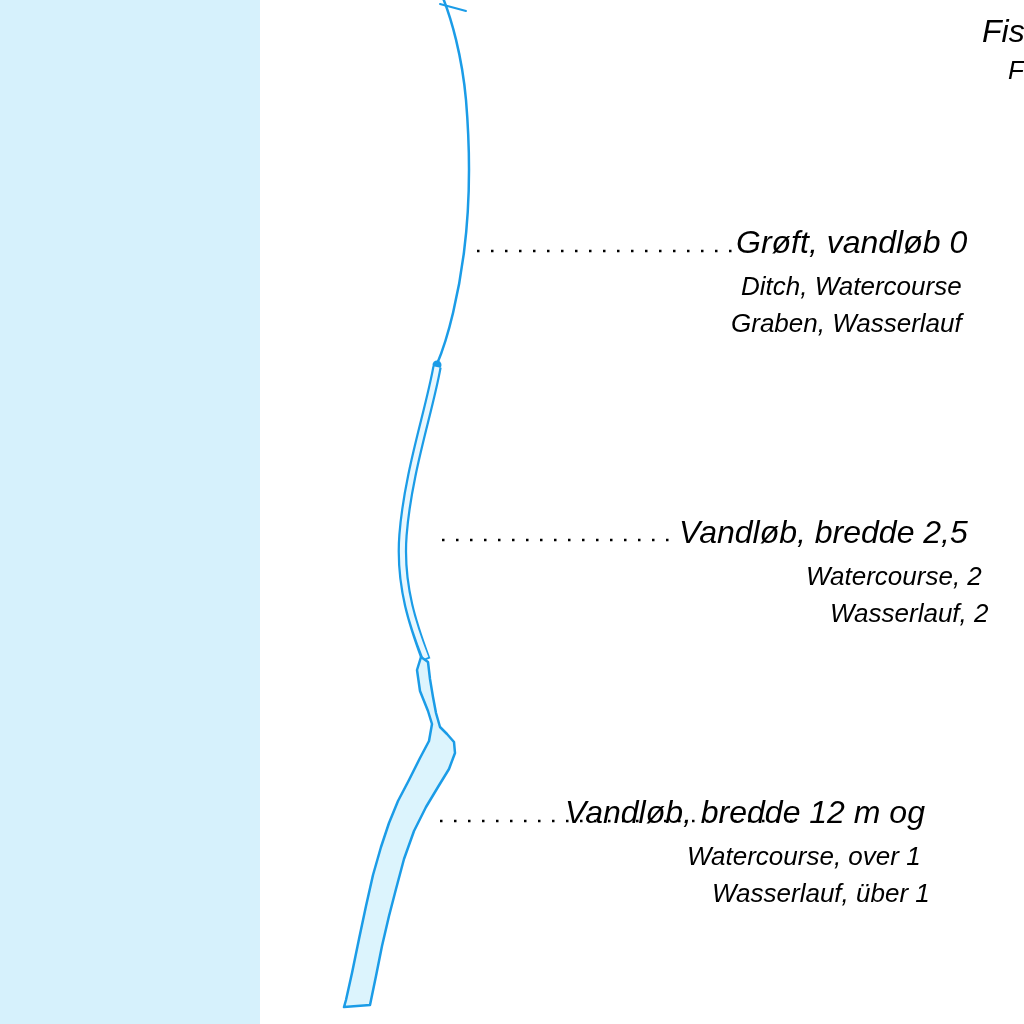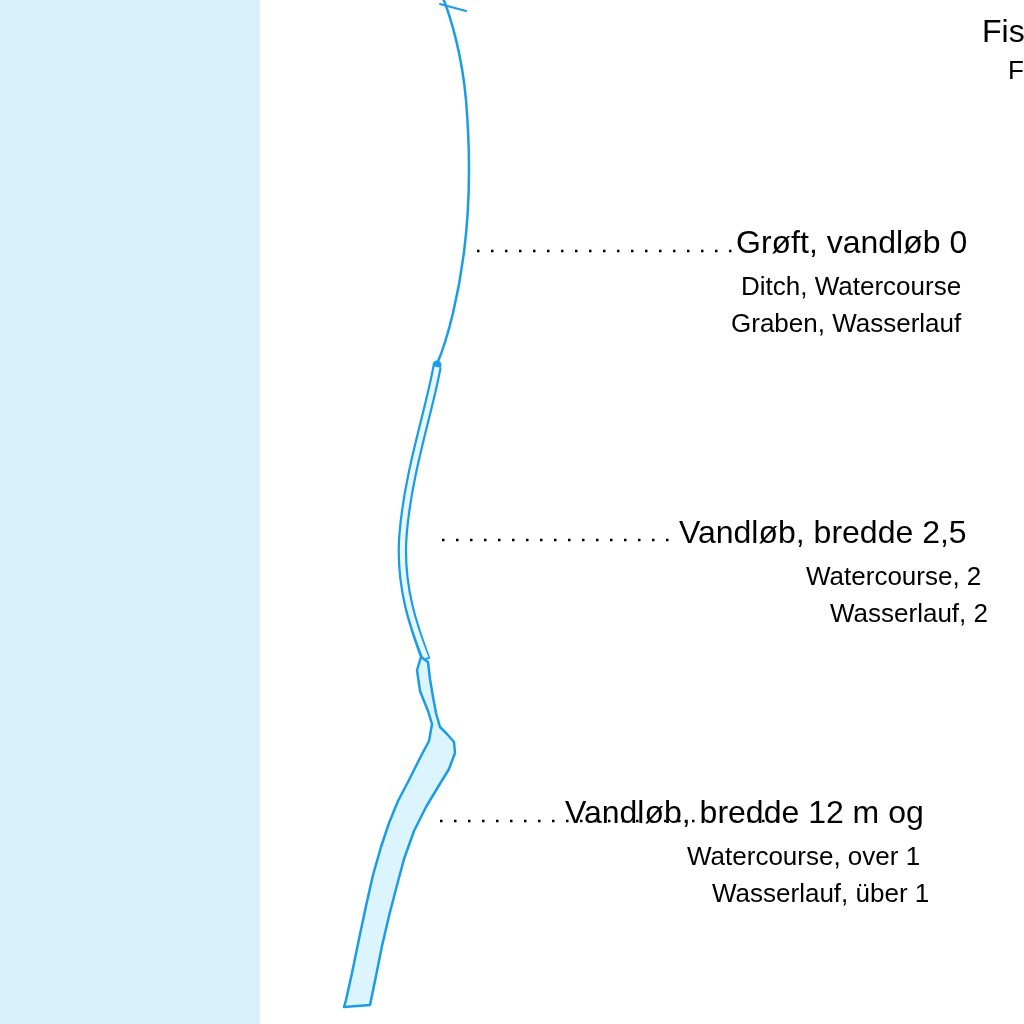--- a/index.html
+++ b/index.html
@@ -3,20 +3,21 @@
 <meta charset="utf-8">
 <style>
   html, body { margin: 0; padding: 0; background: #ffffff; }
   #page {
     position: relative;
     width: 1024px;
     height: 1024px;
     overflow: hidden;
     background: #ffffff;
     font-family: "Liberation Sans", "DejaVu Sans", sans-serif;
+    font-style: italic;
   }
   svg { position: absolute; top: 0; left: 0; }
   text {
     fill: #000000;
     font-family: "Liberation Sans", "DejaVu Sans", sans-serif;
     white-space: pre;
   }
   .t-da  { font-size: 32px; }   
   .t-sec { font-size: 26px; }   
   .leader {

